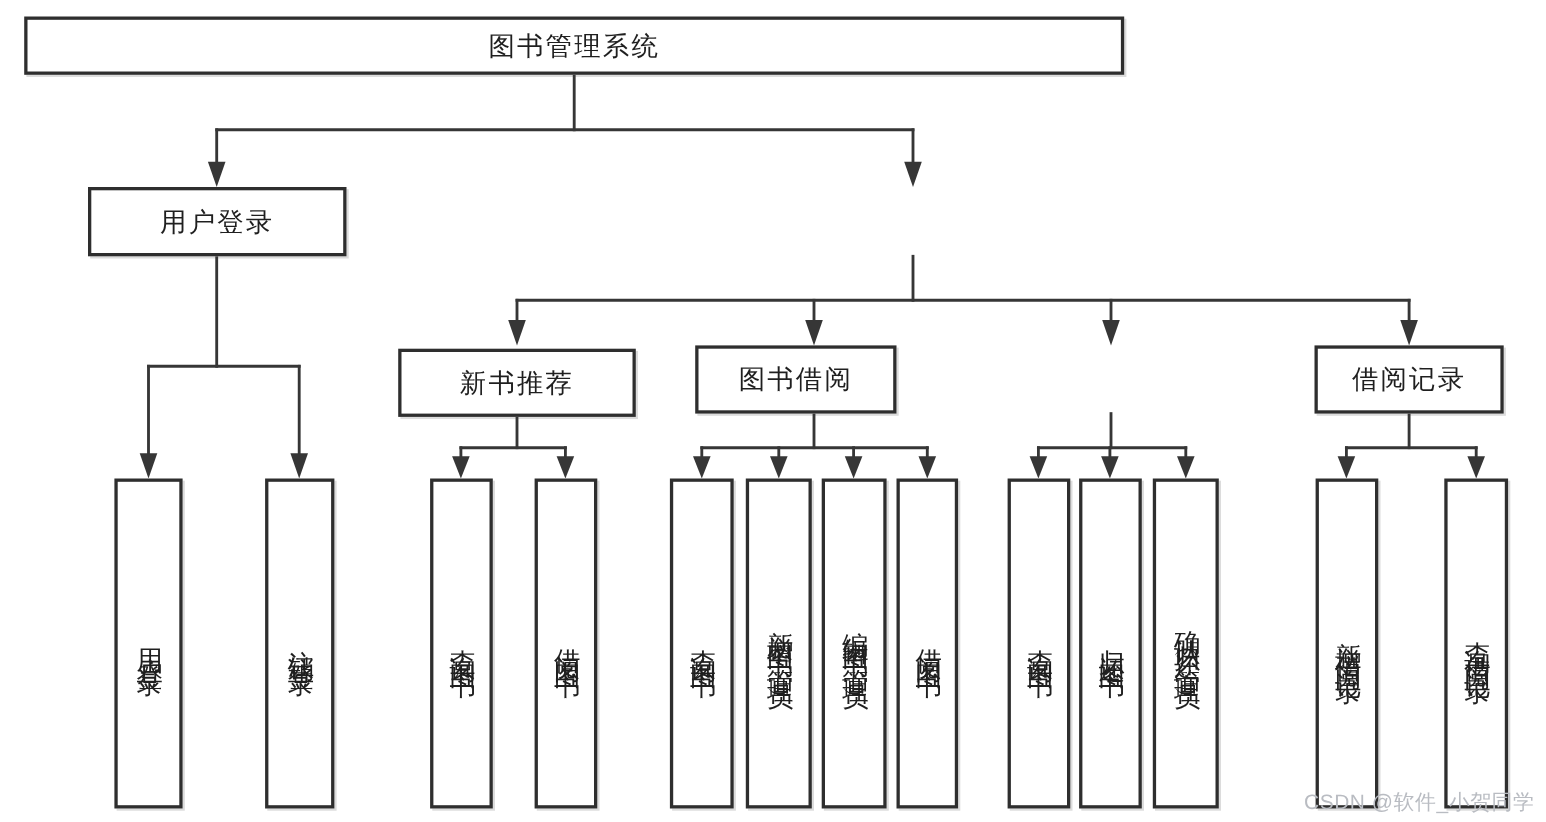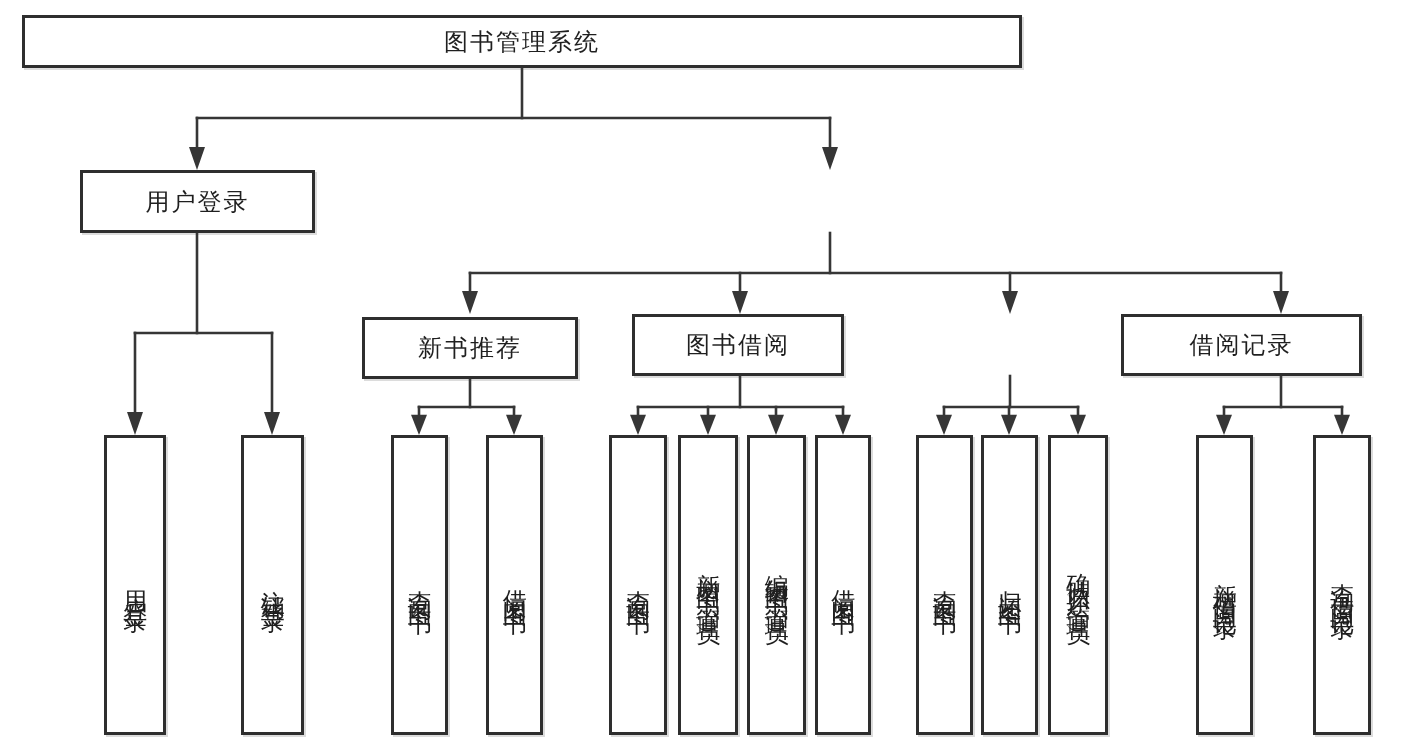--- a/index.html
+++ b/index.html
@@ -92,24 +92,24 @@
     <span>图书管理系统</span>
   </div>
 
   <div class="node h" style="left:80px;top:170px;width:235px;height:63px">
     <span>用户登录</span>
   </div>
 
   <div class="node h" style="left:362px;top:317px;width:216px;height:62px">
     <span>新书推荐</span>
   </div>
-  <div class="node h" style="left:632px;top:314px;width:212px;height:62px">
+  <div class="node h" style="left:632px;top:314px;width:183px;height:62px">
     <span>图书借阅</span>
   </div>
-  <div class="node h" style="left:1121px;top:314px;width:241px;height:62px">
+  <div class="node h" style="left:1195px;top:314px;width:172px;height:62px">
     <span>借阅记录</span>
   </div>
 
   <div class="node v" style="left:104px;top:435px;width:62px;height:300px">
     <span class="vtext">用户登录</span>
   </div>
   <div class="node v" style="left:241px;top:435px;width:63px;height:300px">
     <span class="vtext">注销登录</span>
   </div>
 
@@ -143,13 +143,14 @@
     <span class="vtext">确认归还（管理员）</span>
   </div>
 
   <div class="node v" style="left:1196px;top:435px;width:57px;height:300px">
     <span class="vtext">新增借阅记录</span>
   </div>
   <div class="node v" style="left:1313px;top:435px;width:58px;height:300px">
     <span class="vtext">查询借阅记录</span>
   </div>
 
+  <div class="watermark">CSDN @软件_小贺同学</div>
 </div>
 
 </body></html>

